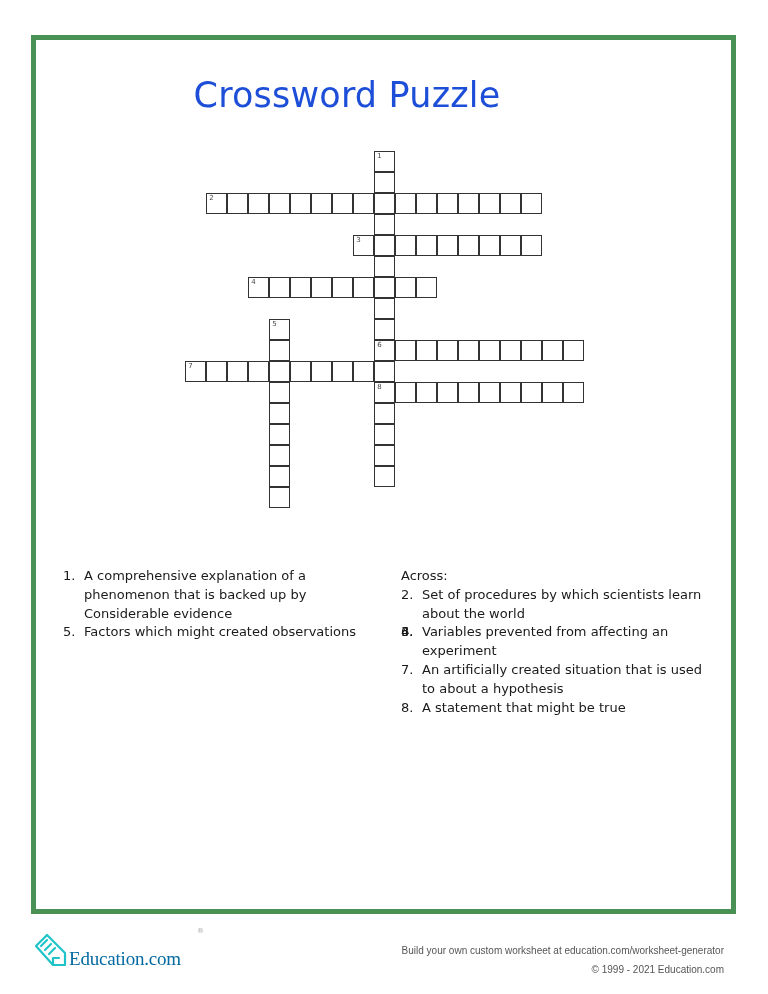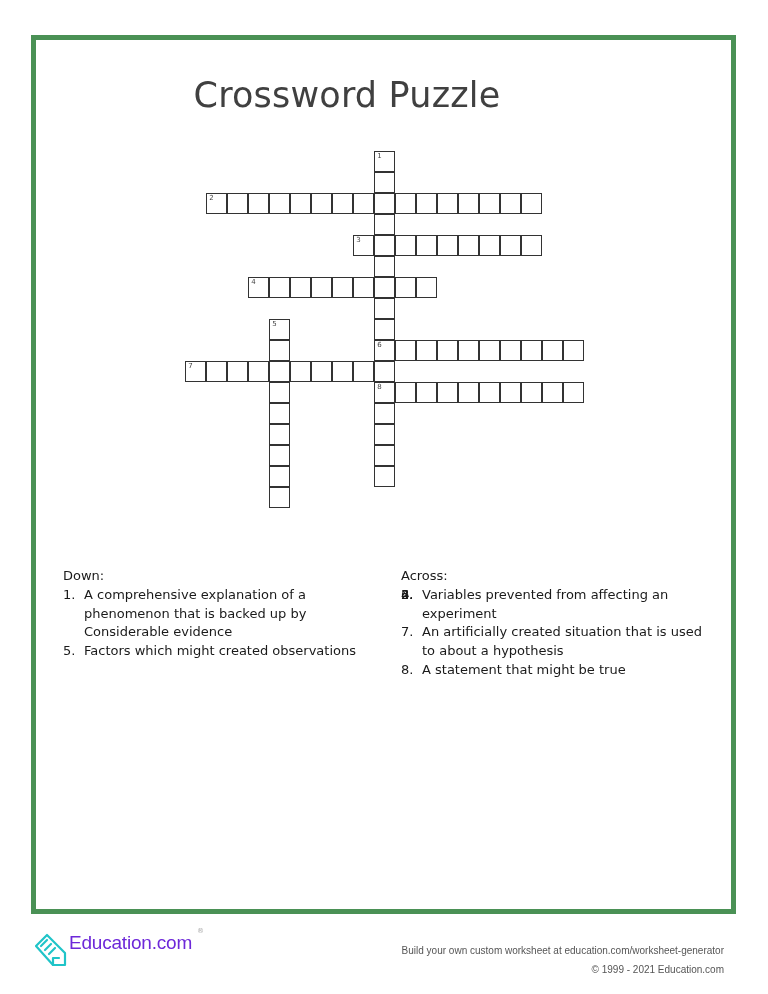--- a/index.html
+++ b/index.html
@@ -1,30 +1,30 @@
 <!DOCTYPE html>
 <html><head>
   <meta charset="utf-8">
   <style>
     html, body { margin: 0; padding: 0; background: #ffffff; }
     body { width: 768px; height: 994px; position: relative; overflow: hidden; font-family: "DejaVu Sans", sans-serif; color: #111; }
     .frame { position: absolute; left: 31px; top: 35px; width: 695px; height: 869px; border: 5px solid #4a9155; }
-    .title { position: absolute; left: 0; top: 52px; width: 694px; text-align: center; font-size: 35px; font-weight: normal; color: #404040; letter-spacing: 0.2px; }
+    .title { position: absolute; left: 0; top: 52px; width: 694px; text-align: center; font-size: 35px; font-weight: normal; color: #1d4ed8; letter-spacing: 0.2px; }
     .grid { position: absolute; left: 0; top: 0; width: 768px; height: 560px; }
     .cell { position: absolute; width: 21px; height: 21px; box-sizing: border-box; border: 1.5px solid #333; background: #fff; margin-left: -0.75px; margin-top: -0.75px; }
     .cell .num { position: absolute; left: 2px; top: 1px; font-size: 7px; color: #444; line-height: 1; }
     .clues { position: absolute; top: 567px; font-size: 13px; line-height: 18.8px; color: #1a1a1a; }
     .clues.down { left: 63px; width: 300px; }
     .clues.across { left: 401px; width: 310px; }
     .clues .heading { margin: 0; }
     .clues ol { list-style: none; margin: 0; padding: 0; }
     .clues li { position: relative; padding-left: 21px; }
     .clues li .n { position: absolute; left: 0; top: 0; }
     .footer-logo { position: absolute; left: 33px; top: 932px; width: 170px; height: 40px; }
-    .footer-logo .brand { position: absolute; left: 36px; top: 0; font-size: 19px; color: #6d28d9; font-family: Liberation Sans, sans-serif; letter-spacing: -0.2px; }
+    .footer-logo .brand { position: absolute; left: 36px; top: 16px; font-size: 19px; color: #0369a1; font-family: Liberation Serif, serif; letter-spacing: -0.2px; }
     .footer-logo .reg { position: absolute; left: 164px; top: -5px; font-size: 7px; color: #aaa; }
     .footer-text { position: absolute; right: 44px; top: 941px; text-align: right; font-size: 10px; color: #555; line-height: 19px; font-family: "Liberation Sans", sans-serif; }
   </style>
 </head>
 <body>
 
 <div class="frame"></div>
 
 <h1 class="title">Crossword Puzzle</h1>
 
@@ -123,38 +123,38 @@
     <div class="cell" style="left: 438px; top: 383px;"></div>
     <div class="cell" style="left: 459px; top: 383px;"></div>
     <div class="cell" style="left: 480px; top: 383px;"></div>
     <div class="cell" style="left: 501px; top: 383px;"></div>
     <div class="cell" style="left: 522px; top: 383px;"></div>
     <div class="cell" style="left: 543px; top: 383px;"></div>
     <div class="cell" style="left: 564px; top: 383px;"></div>
   </div>
 
 <div class="clues down">
-  <div class="heading">Down:</div>
   <ol>
     <li>
       <span class="n">1.</span>
       <span>A comprehensive explanation of a phenomenon that is backed up by Considerable evidence</span>
     </li>
     <li>
       <span class="n">5.</span>
       <span>Factors which might created observations</span>
     </li>
   </ol>
 </div>
 
 <div class="clues across">
   <div class="heading">Across:</div>
   <ol>
     <li>
       <span class="n">2.</span>
+      <span>Set of procedures by which scientists learn about the world</span>
     </li>
     <li>
       <span class="n">3.</span>
     </li>
     <li>
       <span class="n">4.</span>
     </li>
     <li>
       <span class="n">6.</span>
       <span>Variables prevented from affecting an experiment</span>

